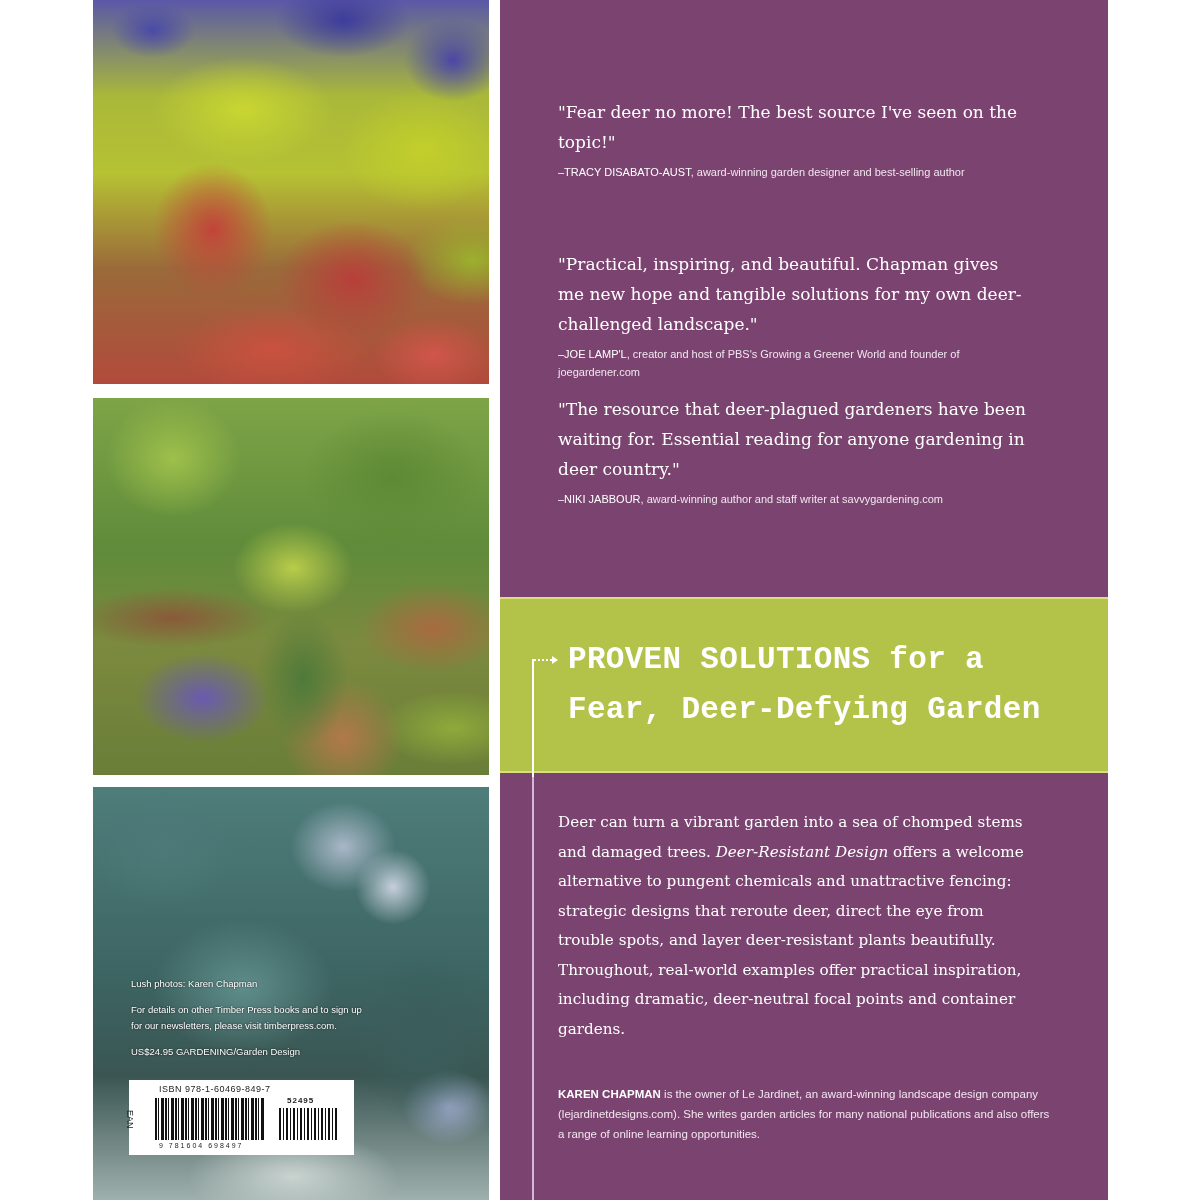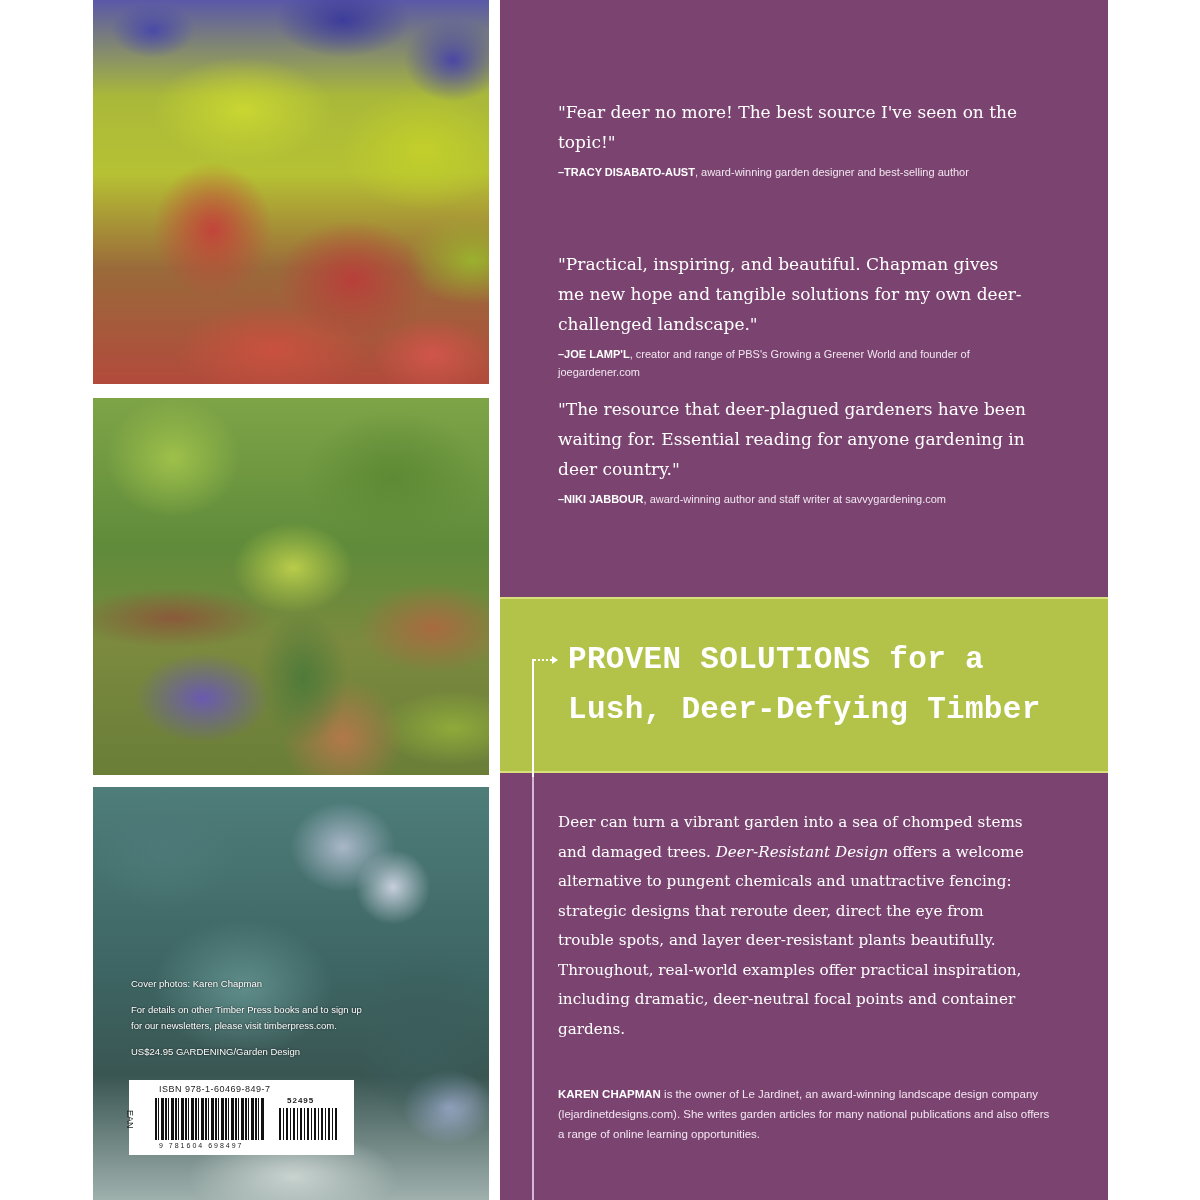--- a/index.html
+++ b/index.html
@@ -63,21 +63,21 @@
     background: repeating-linear-gradient(90deg, #111 0 2px, #fff 2px 4px, #111 4px 5px, #fff 5px 7px); }
   .barcode-addon { position: absolute; left: 158px; top: 16px; font-size: 8px; letter-spacing: 1px; font-weight: bold; }
   .barcode-digits { position: absolute; left: 30px; top: 62px; font-size: 7px; letter-spacing: 2px; }
 
   .purple-panel { position: absolute; left: 500px; top: 0; width: 608px; height: 1200px; background: #7b4470; }
   .vline { position: absolute; left: 32px; top: 660px; width: 2px; height: 540px; background: #d6b8d6; }
 
   .quote { position: absolute; left: 58px; width: 470px; color: #ffffff; }
   .quote-text { font-family: "DejaVu Serif", serif; font-size: 17px; line-height: 30px; }
   .quote-attr { font-family: "Liberation Sans", sans-serif; font-size: 11px; line-height: 18px; margin-top: 6px; color: #f1e6f0; }
-  .quote-attr b { font-weight: bold; color: #ffffff; }
+  .quote-attr b { font-weight: normal; color: #ffffff; }
   .q1 { top: 97px; }
   .q2 { top: 249px; }
   .q3 { top: 394px; }
 
   .green-band { position: absolute; left: 0; top: 597px; width: 608px; height: 176px; background: #b3c34a;
     border-top: 2px solid #d7e07a; border-bottom: 2px solid #d7e07a; }
   .arrow-head { position: absolute; left: 34px; top: 60px; width: 22px; height: 1px; border-top: 2px dotted #ffffff; }
   .arrow-tip { position: absolute; left: 52px; top: 57px; width: 0; height: 0;
     border-top: 4px solid transparent; border-bottom: 4px solid transparent; border-left: 6px solid #ffffff; }
   .arrow-stem { position: absolute; left: 32px; top: 60px; width: 2px; height: 118px; background: #ffffff; }
@@ -94,21 +94,21 @@
 </style>
 </head>
 <body>
 
 <div class="photo-col">
   <div class="photo photo-top"></div>
   <div class="photo photo-mid"></div>
   <div class="photo photo-bot"></div>
 
   <div class="photo-credits">
-    <p>Cover photos: Karen Chapman</p>
+    <p>Lush photos: Karen Chapman</p>
     <p>For details on other Timber Press books and to sign up for our newsletters, please visit timberpress.com.</p>
     <p class="price-line">US$24.95   GARDENING/Garden Design</p>
   </div>
 
   <div class="barcode-box">
     <div class="barcode-isbn">ISBN 978-1-60469-849-7</div>
     <div class="barcode-ean">EAN</div>
     <div class="barcode-bars"></div>
     <div class="barcode-addon">52495</div>
     <div class="barcode-bars2"></div>
@@ -119,34 +119,34 @@
 <div class="purple-panel">
   <div class="vline"></div>
 
   <div class="quote q1">
     <div class="quote-text">"Fear deer no more! The best source I've seen on the topic!"</div>
     <div class="quote-attr"><b>–TRACY DISABATO-AUST</b><span>, award-winning garden designer and best-selling author</span></div>
   </div>
 
   <div class="quote q2">
     <div class="quote-text">"Practical, inspiring, and beautiful. Chapman gives me new hope and tangible solutions for my own deer-challenged landscape."</div>
-    <div class="quote-attr"><b>–JOE LAMP'L</b><span>, creator and range of PBS's Growing a Greener World and founder of joegardener.com</span></div>
+    <div class="quote-attr"><b>–JOE LAMP'L</b><span>, creator and host of PBS's Growing a Greener World and founder of joegardener.com</span></div>
   </div>
 
   <div class="quote q3">
     <div class="quote-text">"The resource that deer-plagued gardeners have been waiting for. Essential reading for anyone gardening in deer country."</div>
     <div class="quote-attr"><b>–NIKI JABBOUR</b><span>, award-winning author and staff writer at savvygardening.com</span></div>
   </div>
 
   <div class="green-band">
     <div class="arrow-stem"></div>
     <div class="arrow-head"></div>
     <div class="arrow-tip"></div>
     <div class="headline">
       <div>PROVEN SOLUTIONS for a</div>
-      <div>Lush, Deer-Defying Timber</div>
+      <div>Fear, Deer-Defying Garden</div>
     </div>
   </div>
 
   <div class="description"><span>Deer can turn a vibrant garden into a sea of chomped stems and damaged trees. </span><i>Deer-Resistant Design</i><span> offers a welcome alternative to pungent chemicals and unattractive fencing: strategic designs that reroute deer, direct the eye from trouble spots, and layer deer-resistant plants beautifully. Throughout, real-world examples offer practical inspiration, including dramatic, deer-neutral focal points and container gardens.</span></div>
 
   <div class="bio"><b>KAREN CHAPMAN</b><span> is the owner of Le Jardinet, an award-winning landscape design company (lejardinetdesigns.com). She writes garden articles for many national publications and also offers a range of online learning opportunities.</span></div>
 </div>
 
 </body></html>

